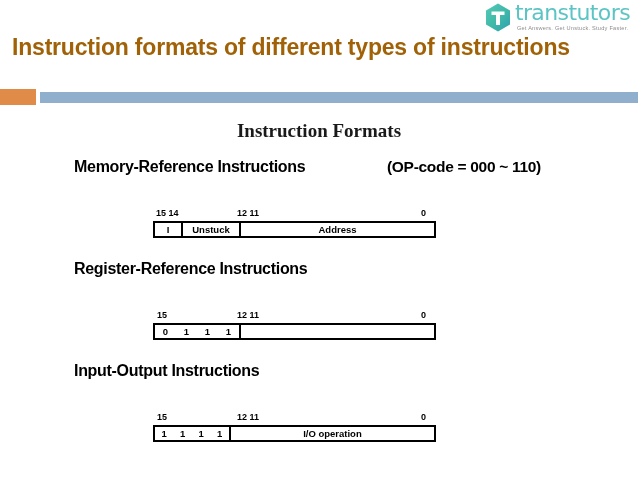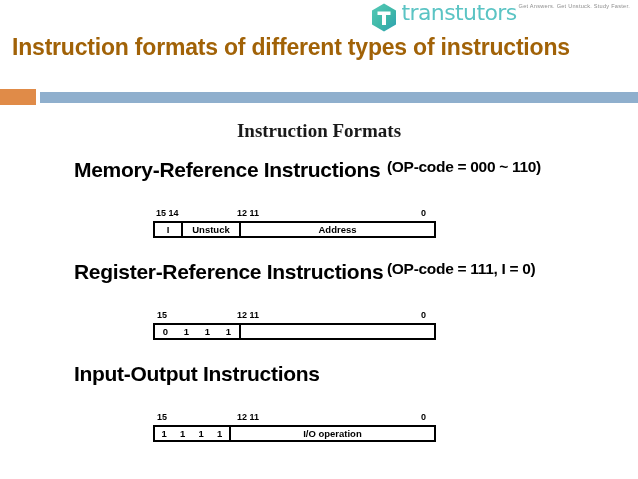--- a/index.html
+++ b/index.html
@@ -7,21 +7,21 @@
     width:638px;height:479px;background:#ffffff;
     font-family:"Liberation Sans", sans-serif;
     overflow:hidden;position:relative;
   }
 
   
   #slide-header{position:absolute;left:0;top:0;width:638px;height:105px;}
 
   #logo{position:absolute;right:8px;top:2px;display:flex;align-items:flex-start;}
   #logo-mark{width:26px;height:29px;margin-right:4px;margin-top:1px;}
-  #logo-text-wrap{display:flex;flex-direction:row;line-height:1;}
+  #logo-text-wrap{display:flex;flex-direction:column;line-height:1;}
   #logo-word{
     font-family:"DejaVu Sans", sans-serif;
     font-size:22px;color:#5bc4c4;letter-spacing:-0.6px;
     font-weight:400;
   }
   #logo-tag{
     font-family:"Liberation Sans", sans-serif;
     font-size:5.6px;color:#8d8d8d;letter-spacing:0.25px;
     margin-top:2px;margin-left:2px;white-space:nowrap;
   }
@@ -43,21 +43,21 @@
     text-align:center;
     font-family:"Liberation Serif", serif;
     font-weight:bold;font-size:19px;color:#1a1a1a;
     margin:10px 0 0 0;padding-left:0;
   }
 
   .fmt-section{position:relative;margin-top:16px;height:86px;}
   .fmt-heading{
     position:absolute;left:74px;top:0;
     font-family:"Liberation Sans", sans-serif;
-    font-weight:bold;font-size:21px;color:#000;
+    font-weight:bold;font-size:16px;color:#000;
     letter-spacing:-0.3px;white-space:nowrap;
   }
   .fmt-opcode{
     position:absolute;left:387px;top:0;
     font-family:"Liberation Sans", sans-serif;
     font-weight:bold;font-size:15.5px;color:#000;
     letter-spacing:-0.3px;white-space:nowrap;
   }
 
   
@@ -128,21 +128,20 @@
           </div>
           <div class="fieldbox">
             <div class="field" style="width: 28px;">I</div>
             <div class="field" style="width: 58px;">Unstuck</div>
             <div class="field" style="width: 193px;">Address</div>
           </div>
         </div>
       </div>
       <div class="fmt-section">
         <div class="fmt-heading">Register-Reference Instructions</div>
-        <div class="fmt-opcode">(OP-code = 111, I = 0)</div>
         <div class="diagram">
           <div class="bitruler">
             <span style="left: 4px;">15</span>
             <span style="left: 84px;">12 11</span>
             <span style="left: 268px;">0</span>
           </div>
           <div class="fieldbox">
             <div class="bits" style="width: 86px;">
               <span>0</span>
               <span>1</span>

